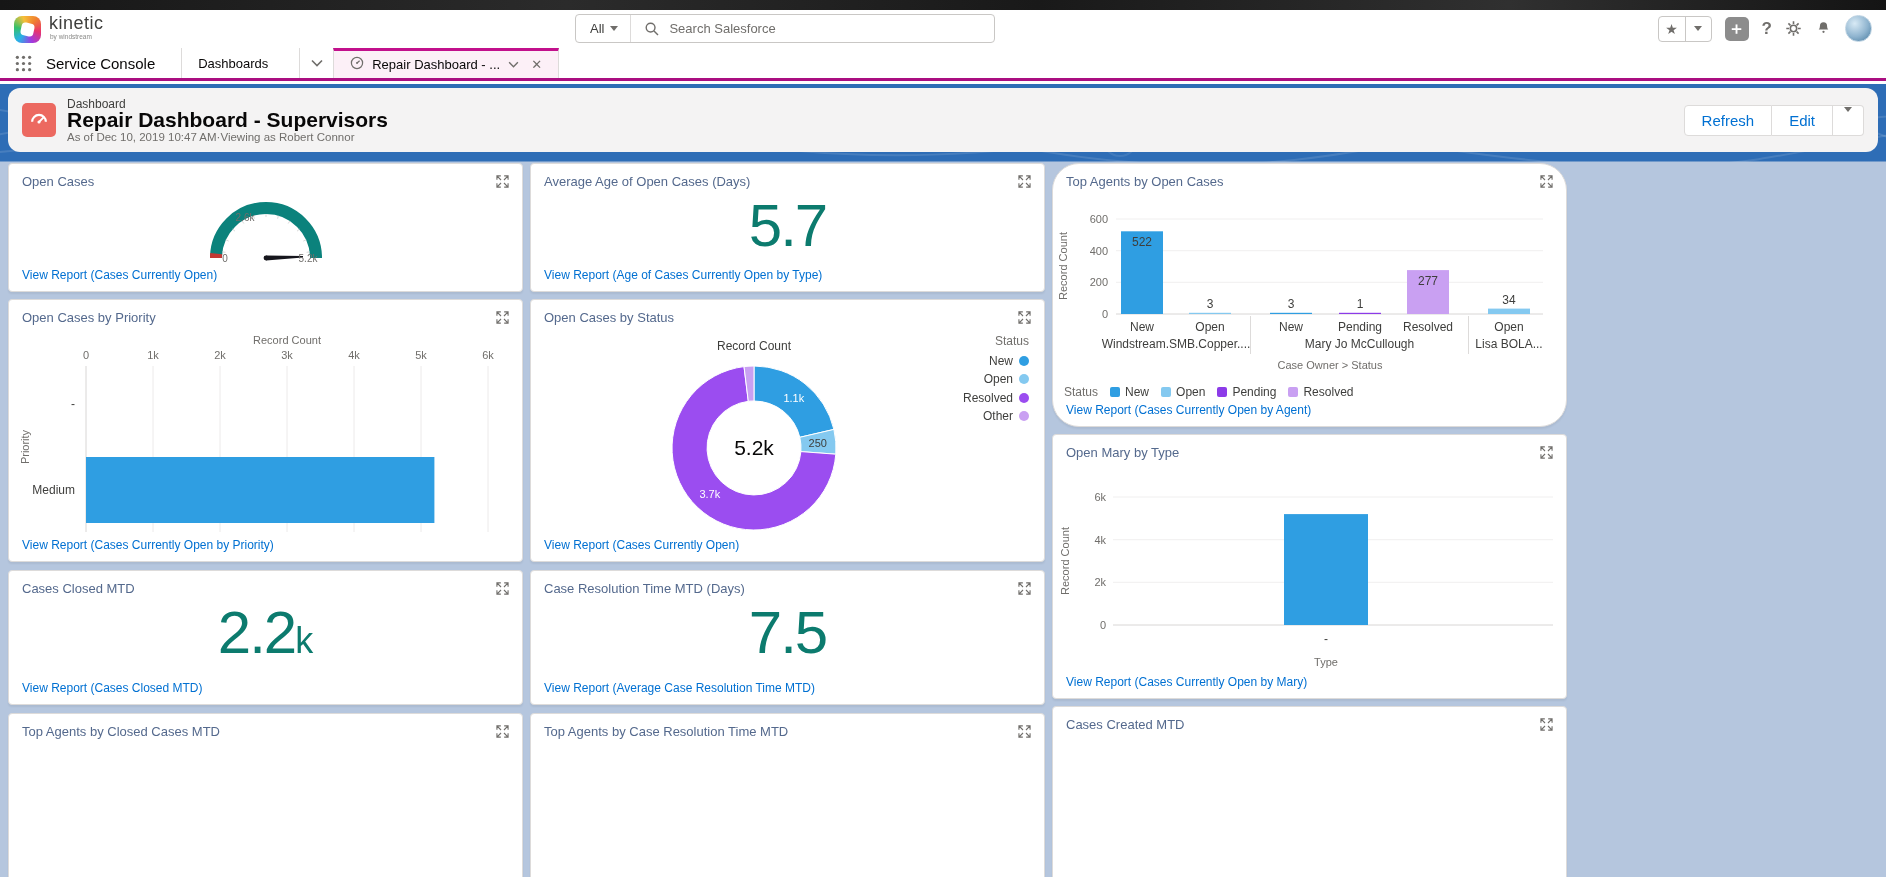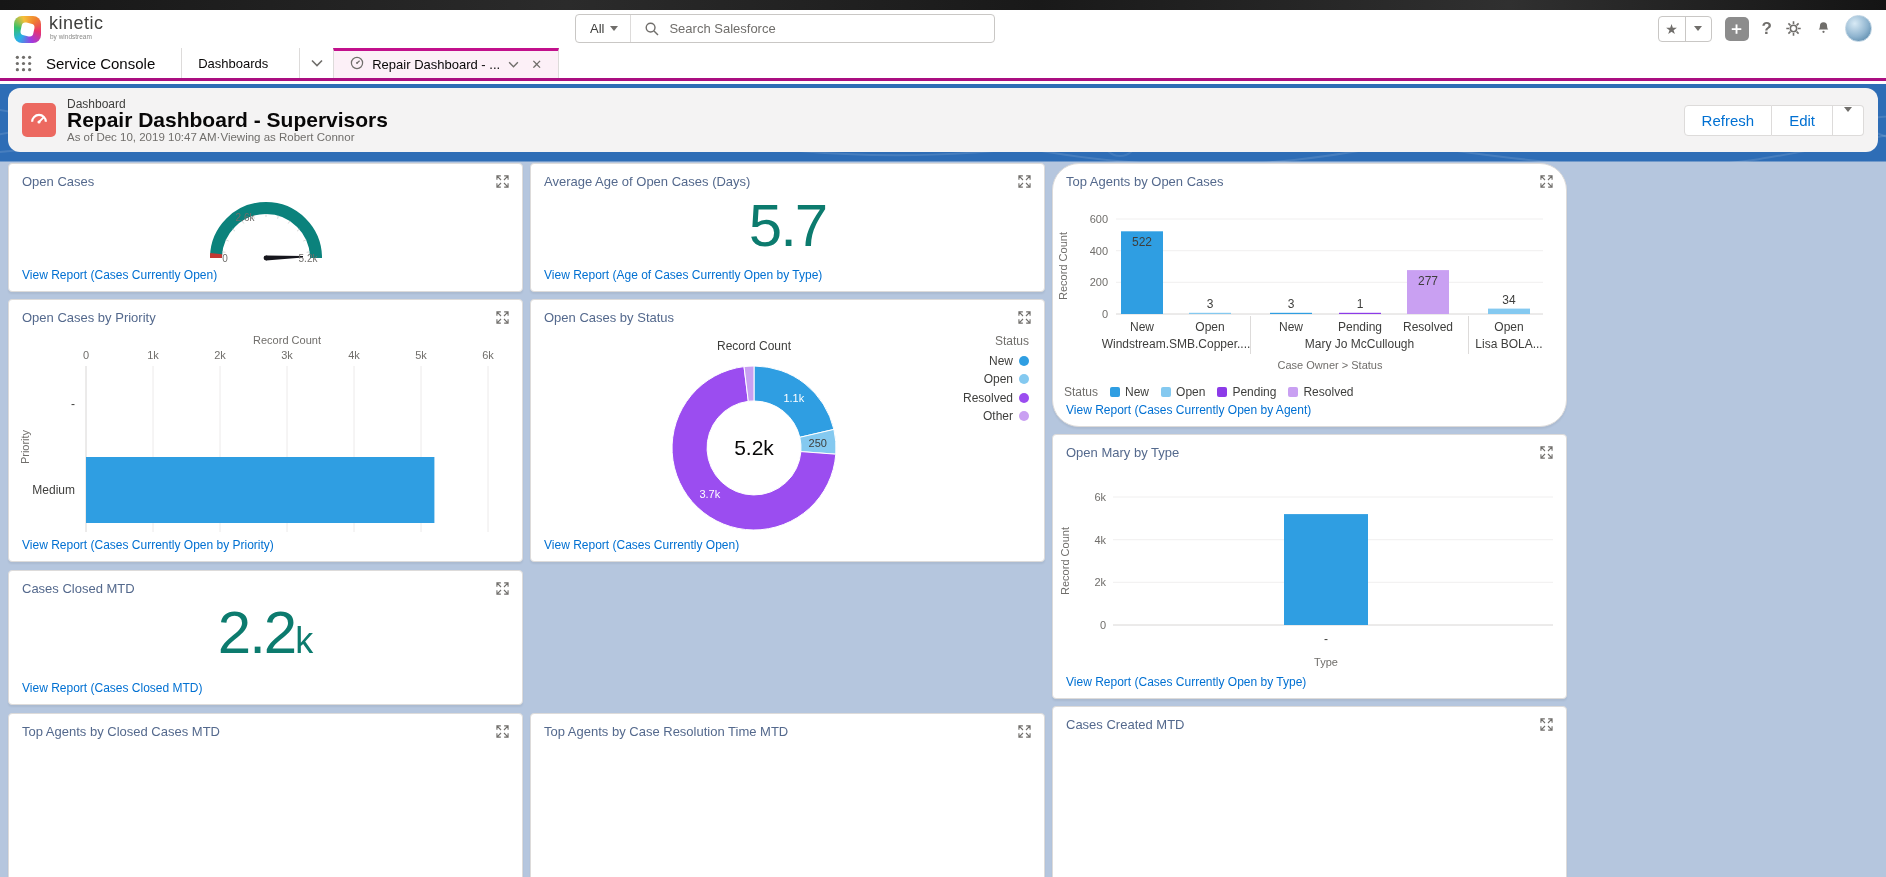--- a/index.html
+++ b/index.html
@@ -407,32 +407,40 @@
             <text x="53" y="111.3" font-size="11" fill="#706e6b" text-anchor="end">2k</text>
             <line x1="60" y1="64.7" x2="500" y2="64.7" stroke="#f0efef"></line>
             <text x="53" y="68.7" font-size="11" fill="#706e6b" text-anchor="end">4k</text>
             <line x1="60" y1="22.0" x2="500" y2="22.0" stroke="#f0efef"></line>
             <text x="53" y="26.0" font-size="11" fill="#706e6b" text-anchor="end">6k</text>
             <rect x="231" y="39.1" width="84" height="110.9" fill="#2f9ee2"></rect>
             <text x="273" y="168" font-size="12" fill="#3e3e3c" text-anchor="middle">-</text>
             <text x="273" y="191" font-size="11" fill="#706e6b" text-anchor="middle">Type</text>
             <text transform="translate(16,86) rotate(-90)" font-size="11" fill="#706e6b" text-anchor="middle">Record Count</text>
           </svg></div>
-      <a class="vr">View Report (Cases Currently Open by Type)</a>
+      <a class="vr">View Report (Cases Currently Open by Mary)</a>
     </section>
 
     <section class="card c1r3">
       <h2 class="card-title">Cases Closed MTD</h2>
       <button class="expand"><svg width="13" height="13" viewBox="0 0 14 14" fill="none" stroke="#706e6b" stroke-width="1.2">
             <path d="M8.8 1H13v4.2M13 1L8.6 5.4M5.2 1H1v4.2M1 1l4.4 4.4M13 8.8V13H8.8M13 13L8.6 8.6M1 8.8V13h4.2M1 13l4.4-4.4"></path>
           </svg></button>
       <div class="metric"><span>2.2</span><span class="ksuf">k</span></div>
       <a class="vr">View Report (Cases Closed MTD)</a>
     </section>
 
+    <section class="card c2r3">
+      <h2 class="card-title">Case Resolution Time MTD (Days)</h2>
+      <button class="expand"><svg width="13" height="13" viewBox="0 0 14 14" fill="none" stroke="#706e6b" stroke-width="1.2">
+            <path d="M8.8 1H13v4.2M13 1L8.6 5.4M5.2 1H1v4.2M1 1l4.4 4.4M13 8.8V13H8.8M13 13L8.6 8.6M1 8.8V13h4.2M1 13l4.4-4.4"></path>
+          </svg></button>
+      <div class="metric"><span>7.5</span><span class="ksuf"></span></div>
+      <a class="vr">View Report (Average Case Resolution Time MTD)</a>
+    </section>
 
     <section class="card c1r4">
       <h2 class="card-title">Top Agents by Closed Cases MTD</h2>
       <button class="expand"><svg width="13" height="13" viewBox="0 0 14 14" fill="none" stroke="#706e6b" stroke-width="1.2">
             <path d="M8.8 1H13v4.2M13 1L8.6 5.4M5.2 1H1v4.2M1 1l4.4 4.4M13 8.8V13H8.8M13 13L8.6 8.6M1 8.8V13h4.2M1 13l4.4-4.4"></path>
           </svg></button>
     </section>
 
     <section class="card c2r4">
       <h2 class="card-title">Top Agents by Case Resolution Time MTD</h2>

